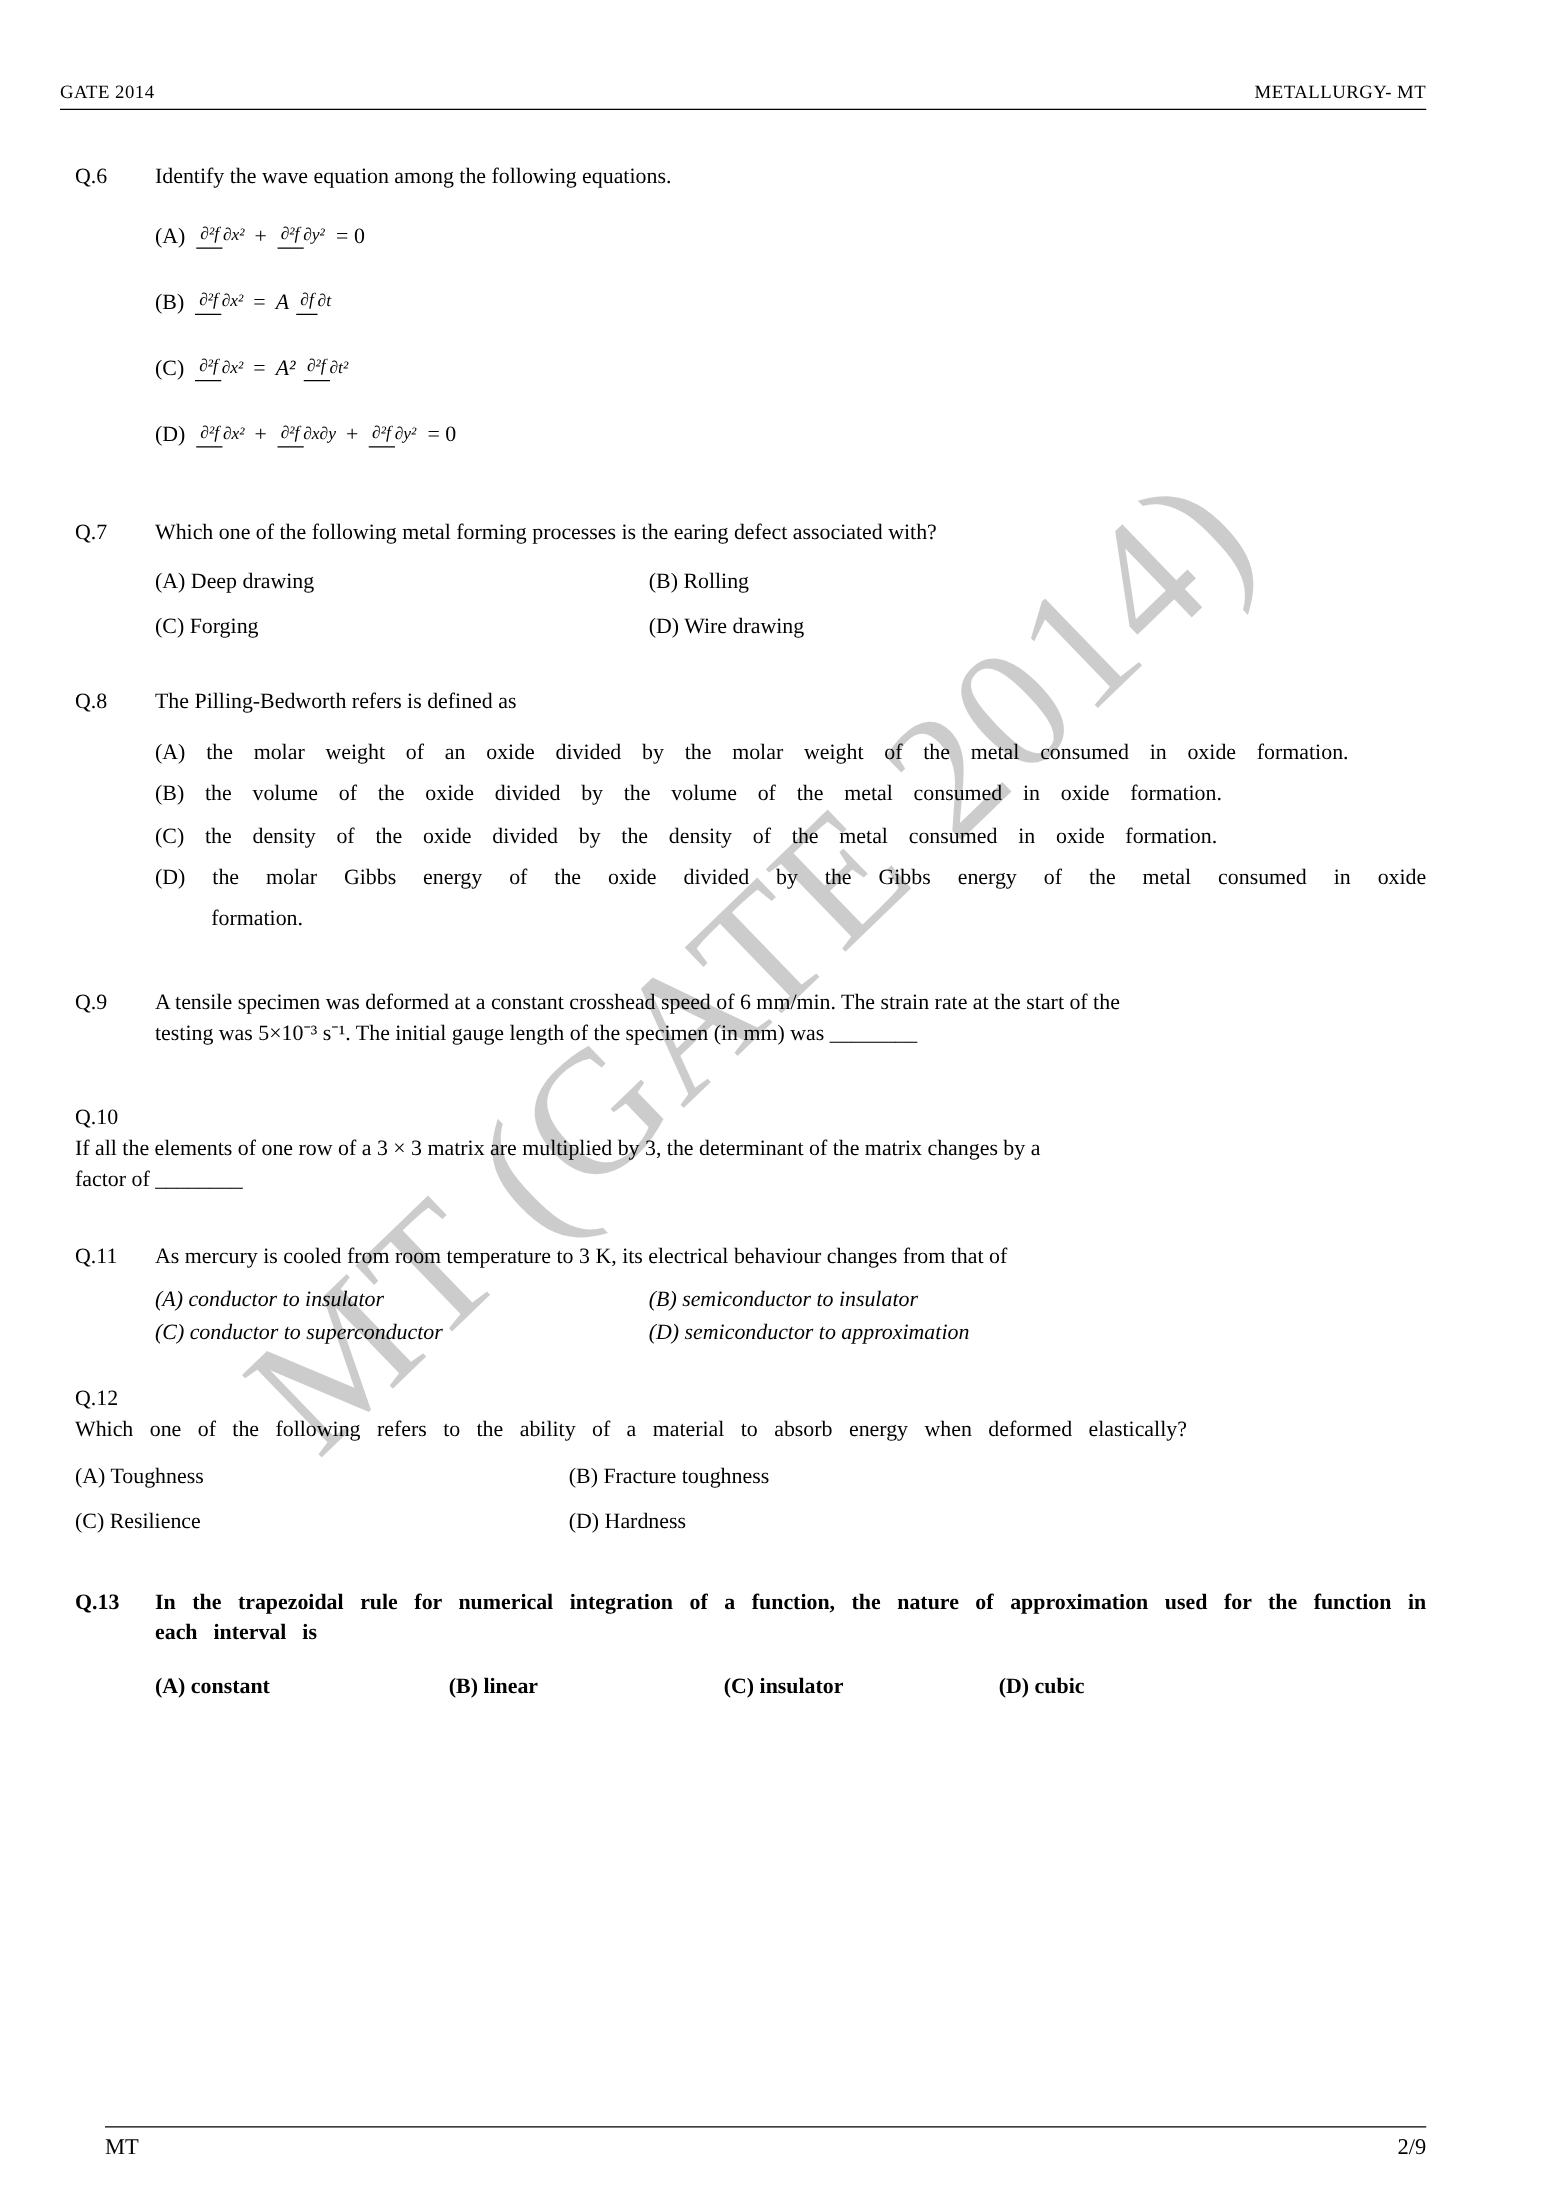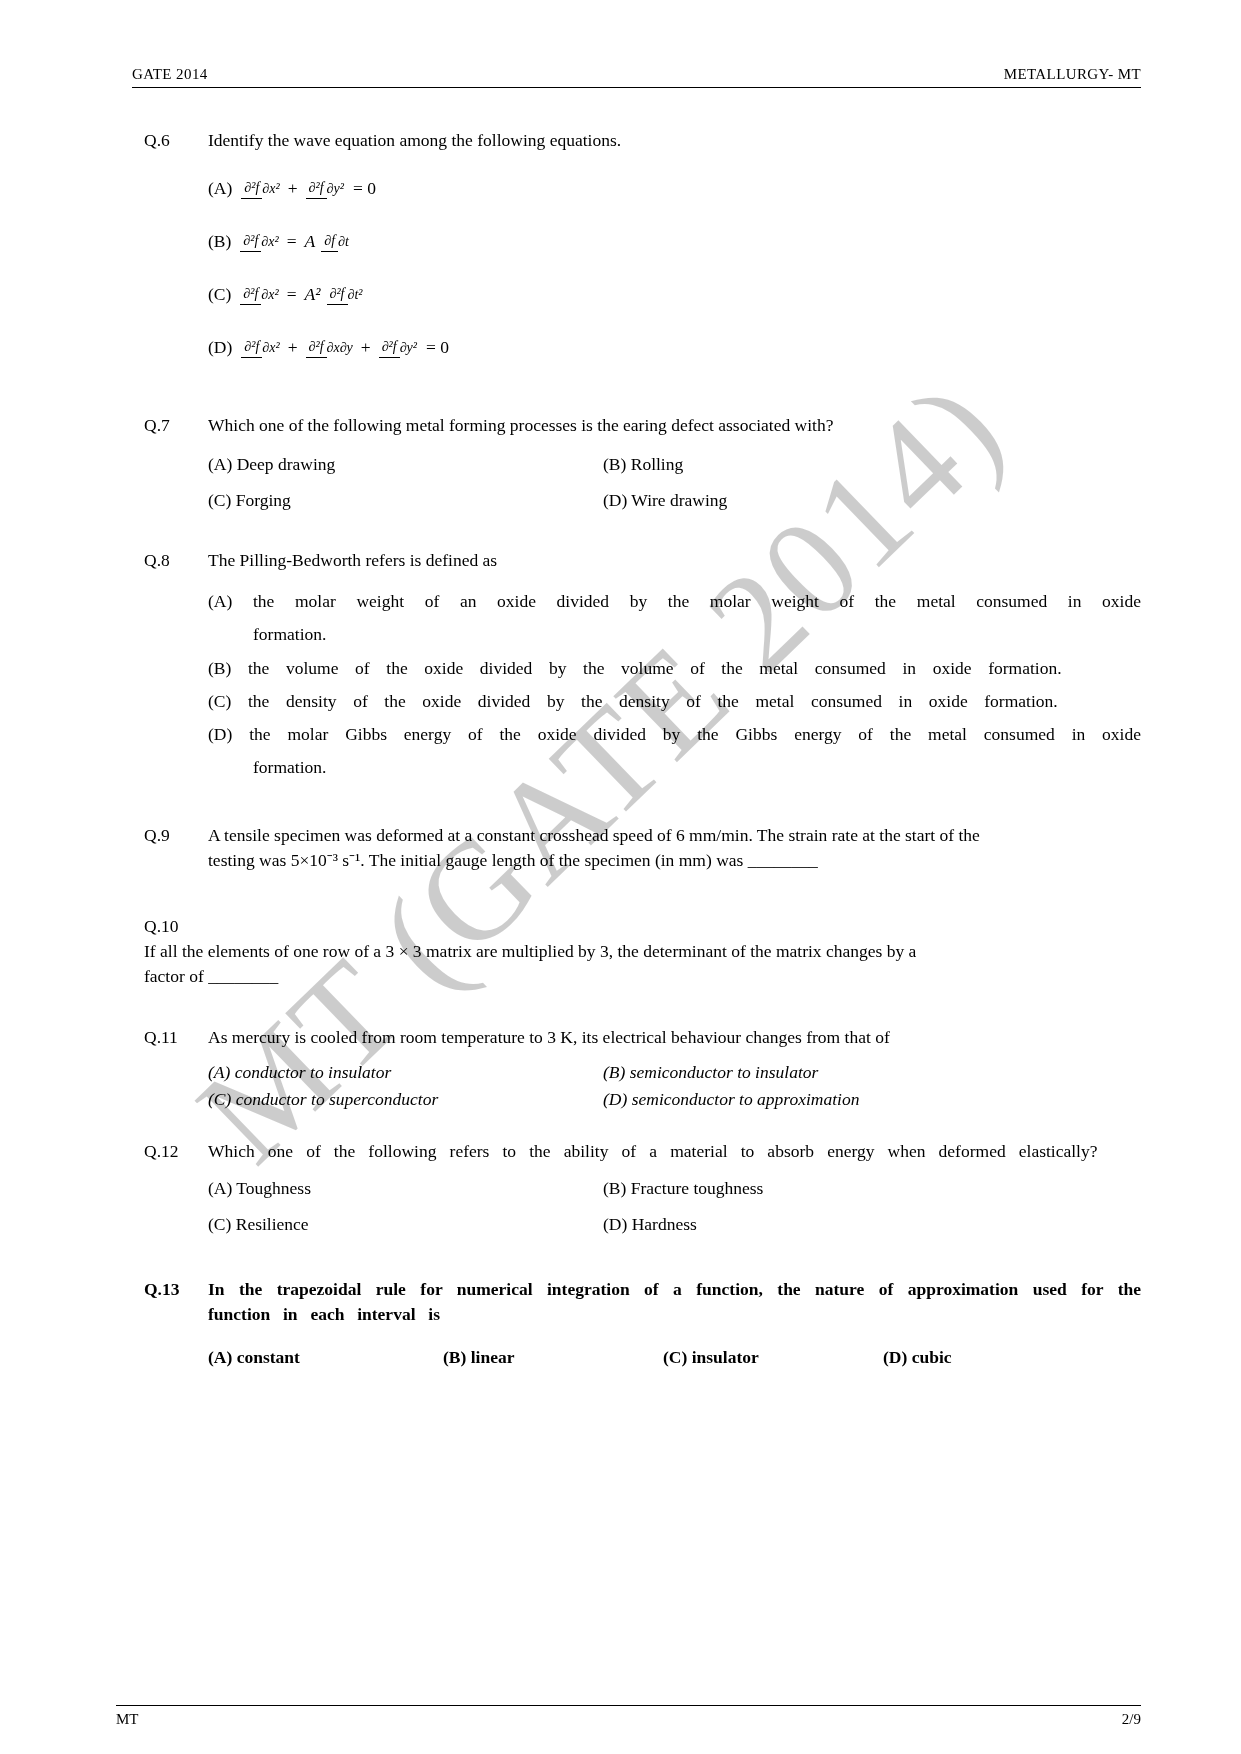--- a/index.html
+++ b/index.html
@@ -19,21 +19,21 @@
     top: 690px;
     left: 45px;
     width: 1110px;
     text-align: center;
     font-size: 140px;
     letter-spacing: 3px;
     white-space: nowrap;
     color: rgba(0, 0, 0, 0.20);
     transform: rotate(-44deg);
   }
-  .content { position: relative; z-index: 1; padding: 66px 100px 0 88px; margin-left: 44px; }
+  .content { position: relative; z-index: 1; padding: 66px 100px 0 48px; }
 
   .hdr { display: flex; justify-content: space-between; font-size: 15px; letter-spacing: 0.4px; }
   .hdr-rule { border-bottom: 1.6px solid #000; margin-top: 4px; }
 
   .q { display: flex; font-size: 17.5px; line-height: 1.42; margin-left: 12px; }
   .qnum { width: 64px; flex-shrink: 0; }
   .qbody { flex: 1; min-width: 0; }
   .qtext { margin: 0; }
   .narrow { max-width: 795px; }
   .q12text { text-align: justify; word-spacing: 0.5em; }
@@ -56,25 +56,25 @@
   .grid4 { display: grid; grid-template-columns: 235px 220px 220px auto; margin-top: 18px; }
 
   .q8  { margin-top: 36px; }
   .q8opts { margin-top: 12px; }
   .q8opt { margin: 0; padding-left: 45px; text-indent: -45px; text-align: justify; word-spacing: 0.7em; line-height: 1.9; }
 
   .q9  { margin-top: 38px; }
   .q10 { margin-top: 42px; flex-direction: column; }
   .q11 { margin-top: 36px; }
   .q11 .grid2 { row-gap: 2px; margin-top: 10px; font-style: italic; }
-  .q12 { margin-top: 28px; }
+  .q12 { margin-top: 28px; flex-direction: column; }
   .q12 .grid2 { row-gap: 11px; margin-top: 12px; }
   .q13 { margin-top: 40px; font-weight: bold; }
 
-  .ftr { position: absolute; left: 116px; right: 100px; bottom: 26px; z-index: 1; font-size: 15px; }
+  .ftr { position: absolute; left: 84px; right: 100px; bottom: 26px; z-index: 1; font-size: 18px; }
   .ftr-rule { border-top: 1.6px solid #000; margin-bottom: 5px; }
   .ftr-row { display: flex; justify-content: space-between; }
 </style>
 </head>
 <body>
 
 <div class="page">
 
   <div class="watermark">MT (GATE 2014)</div>
 

